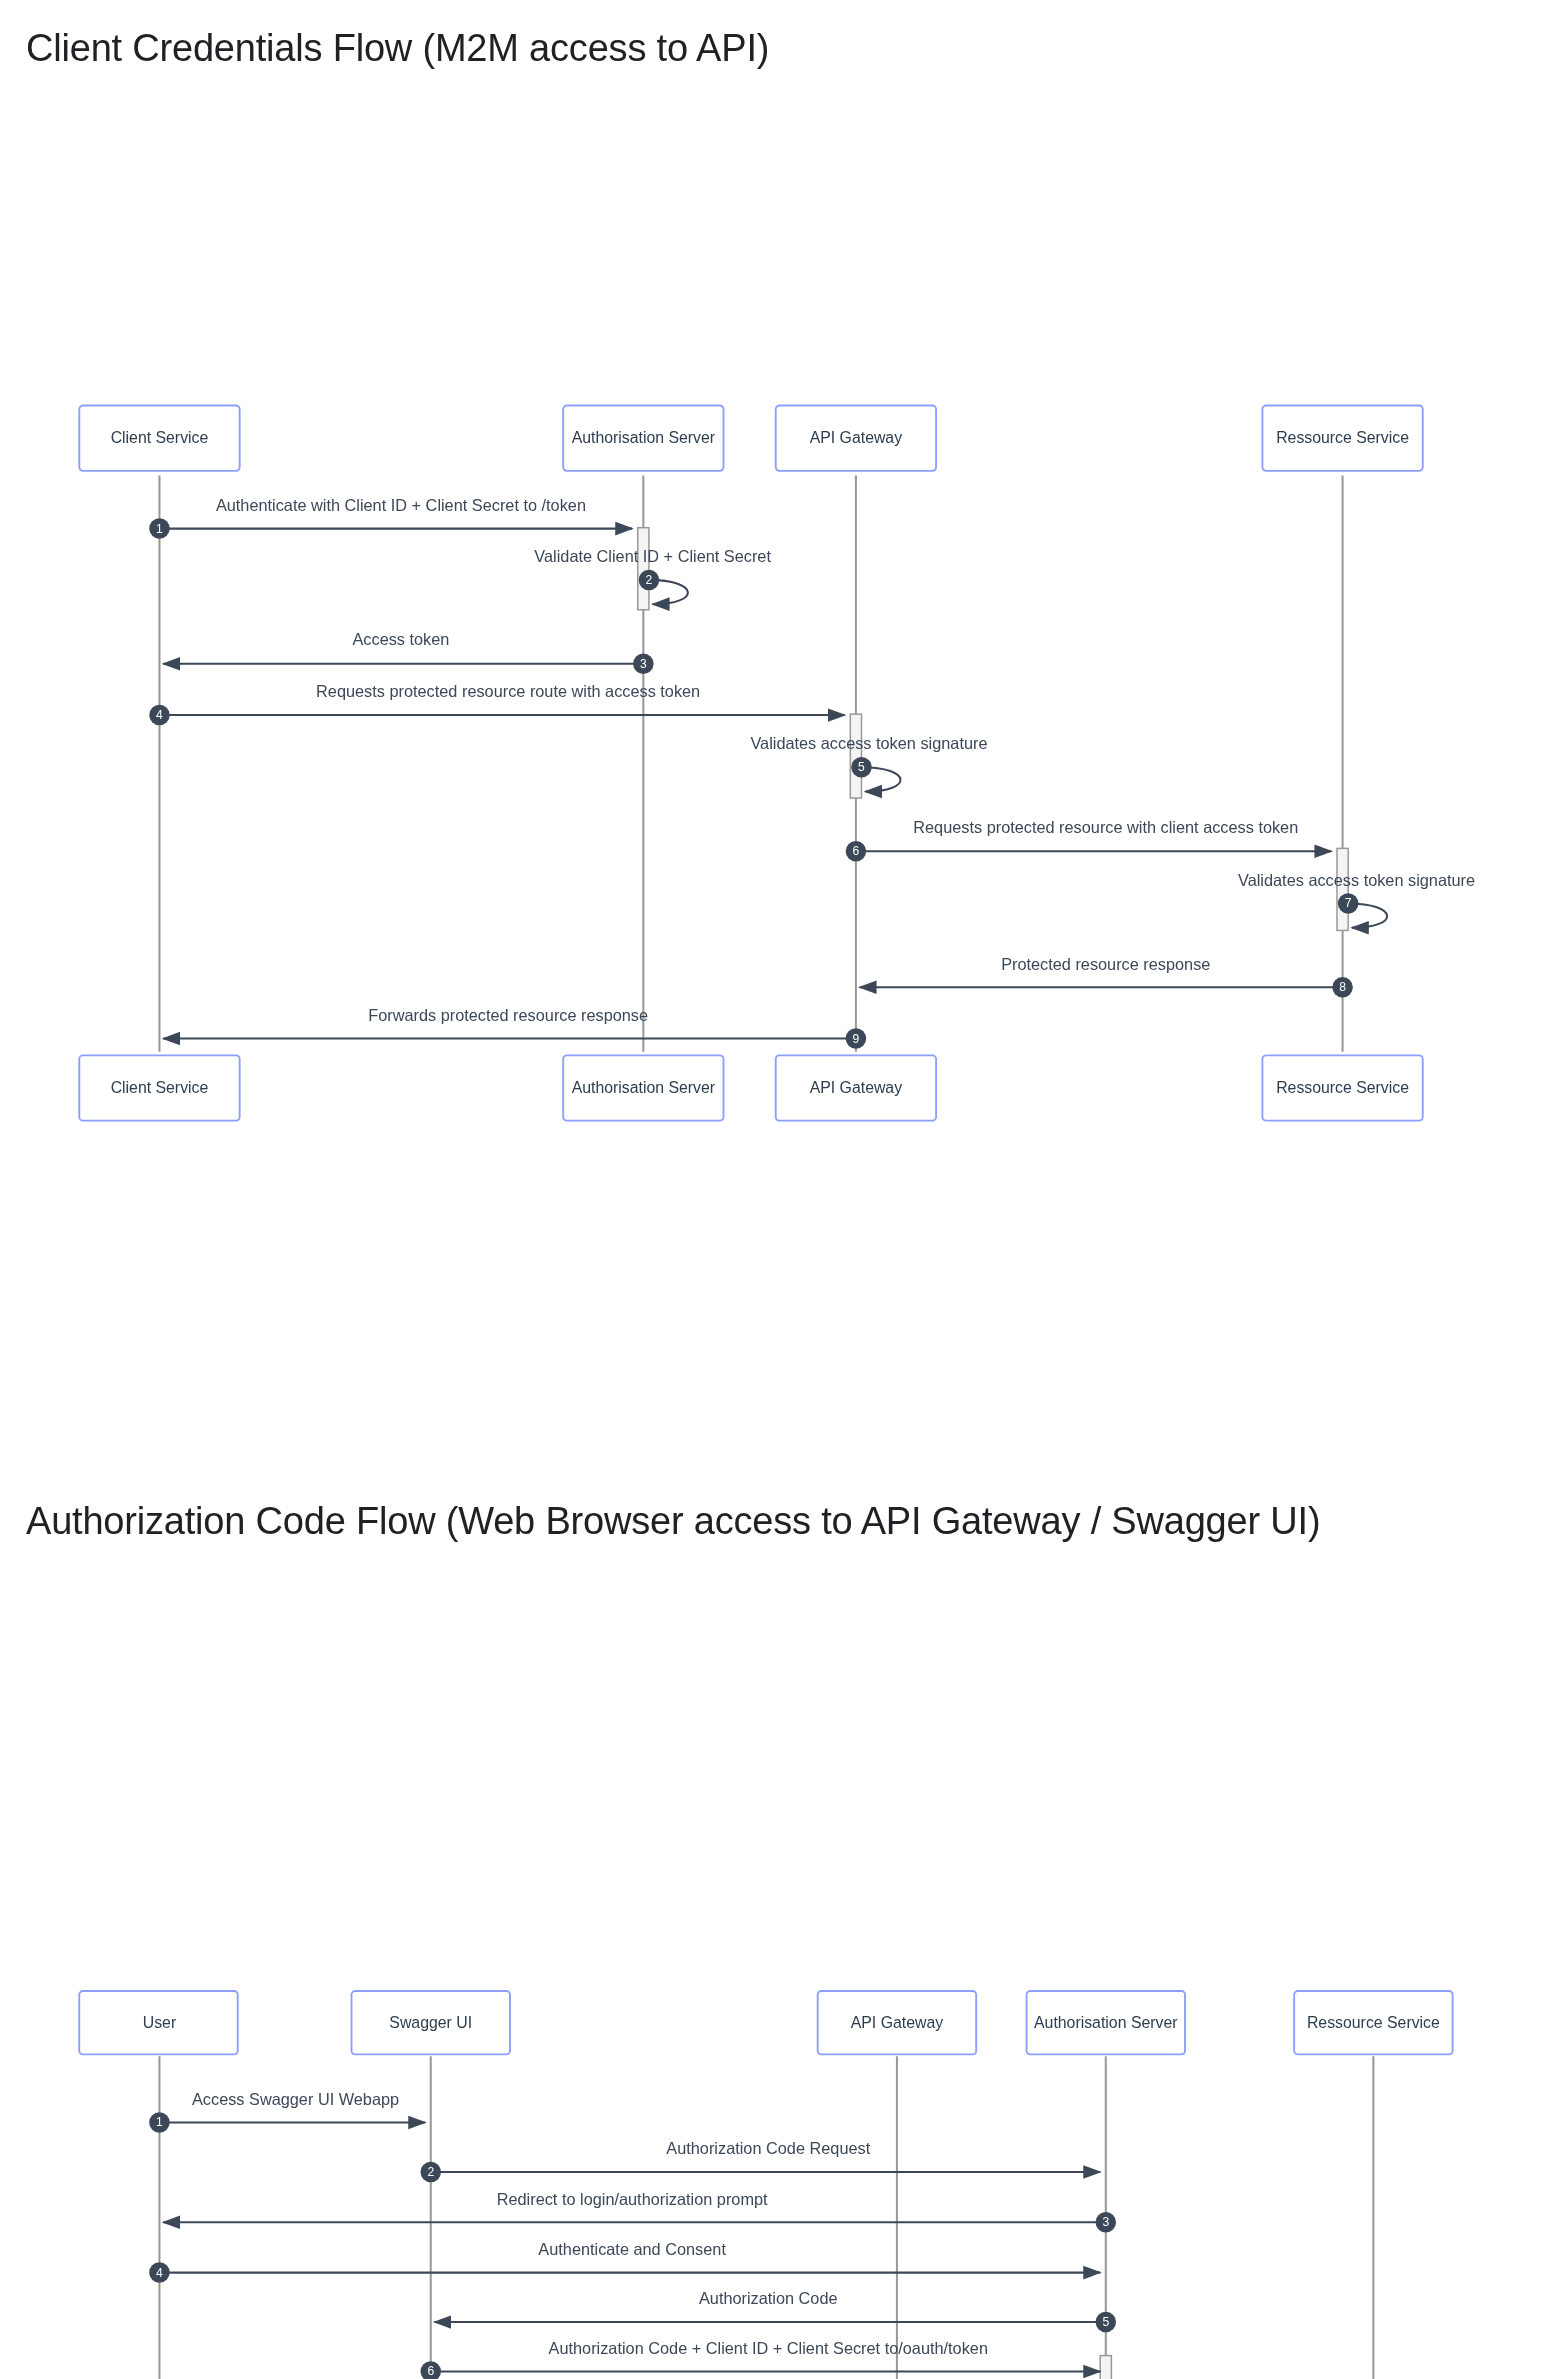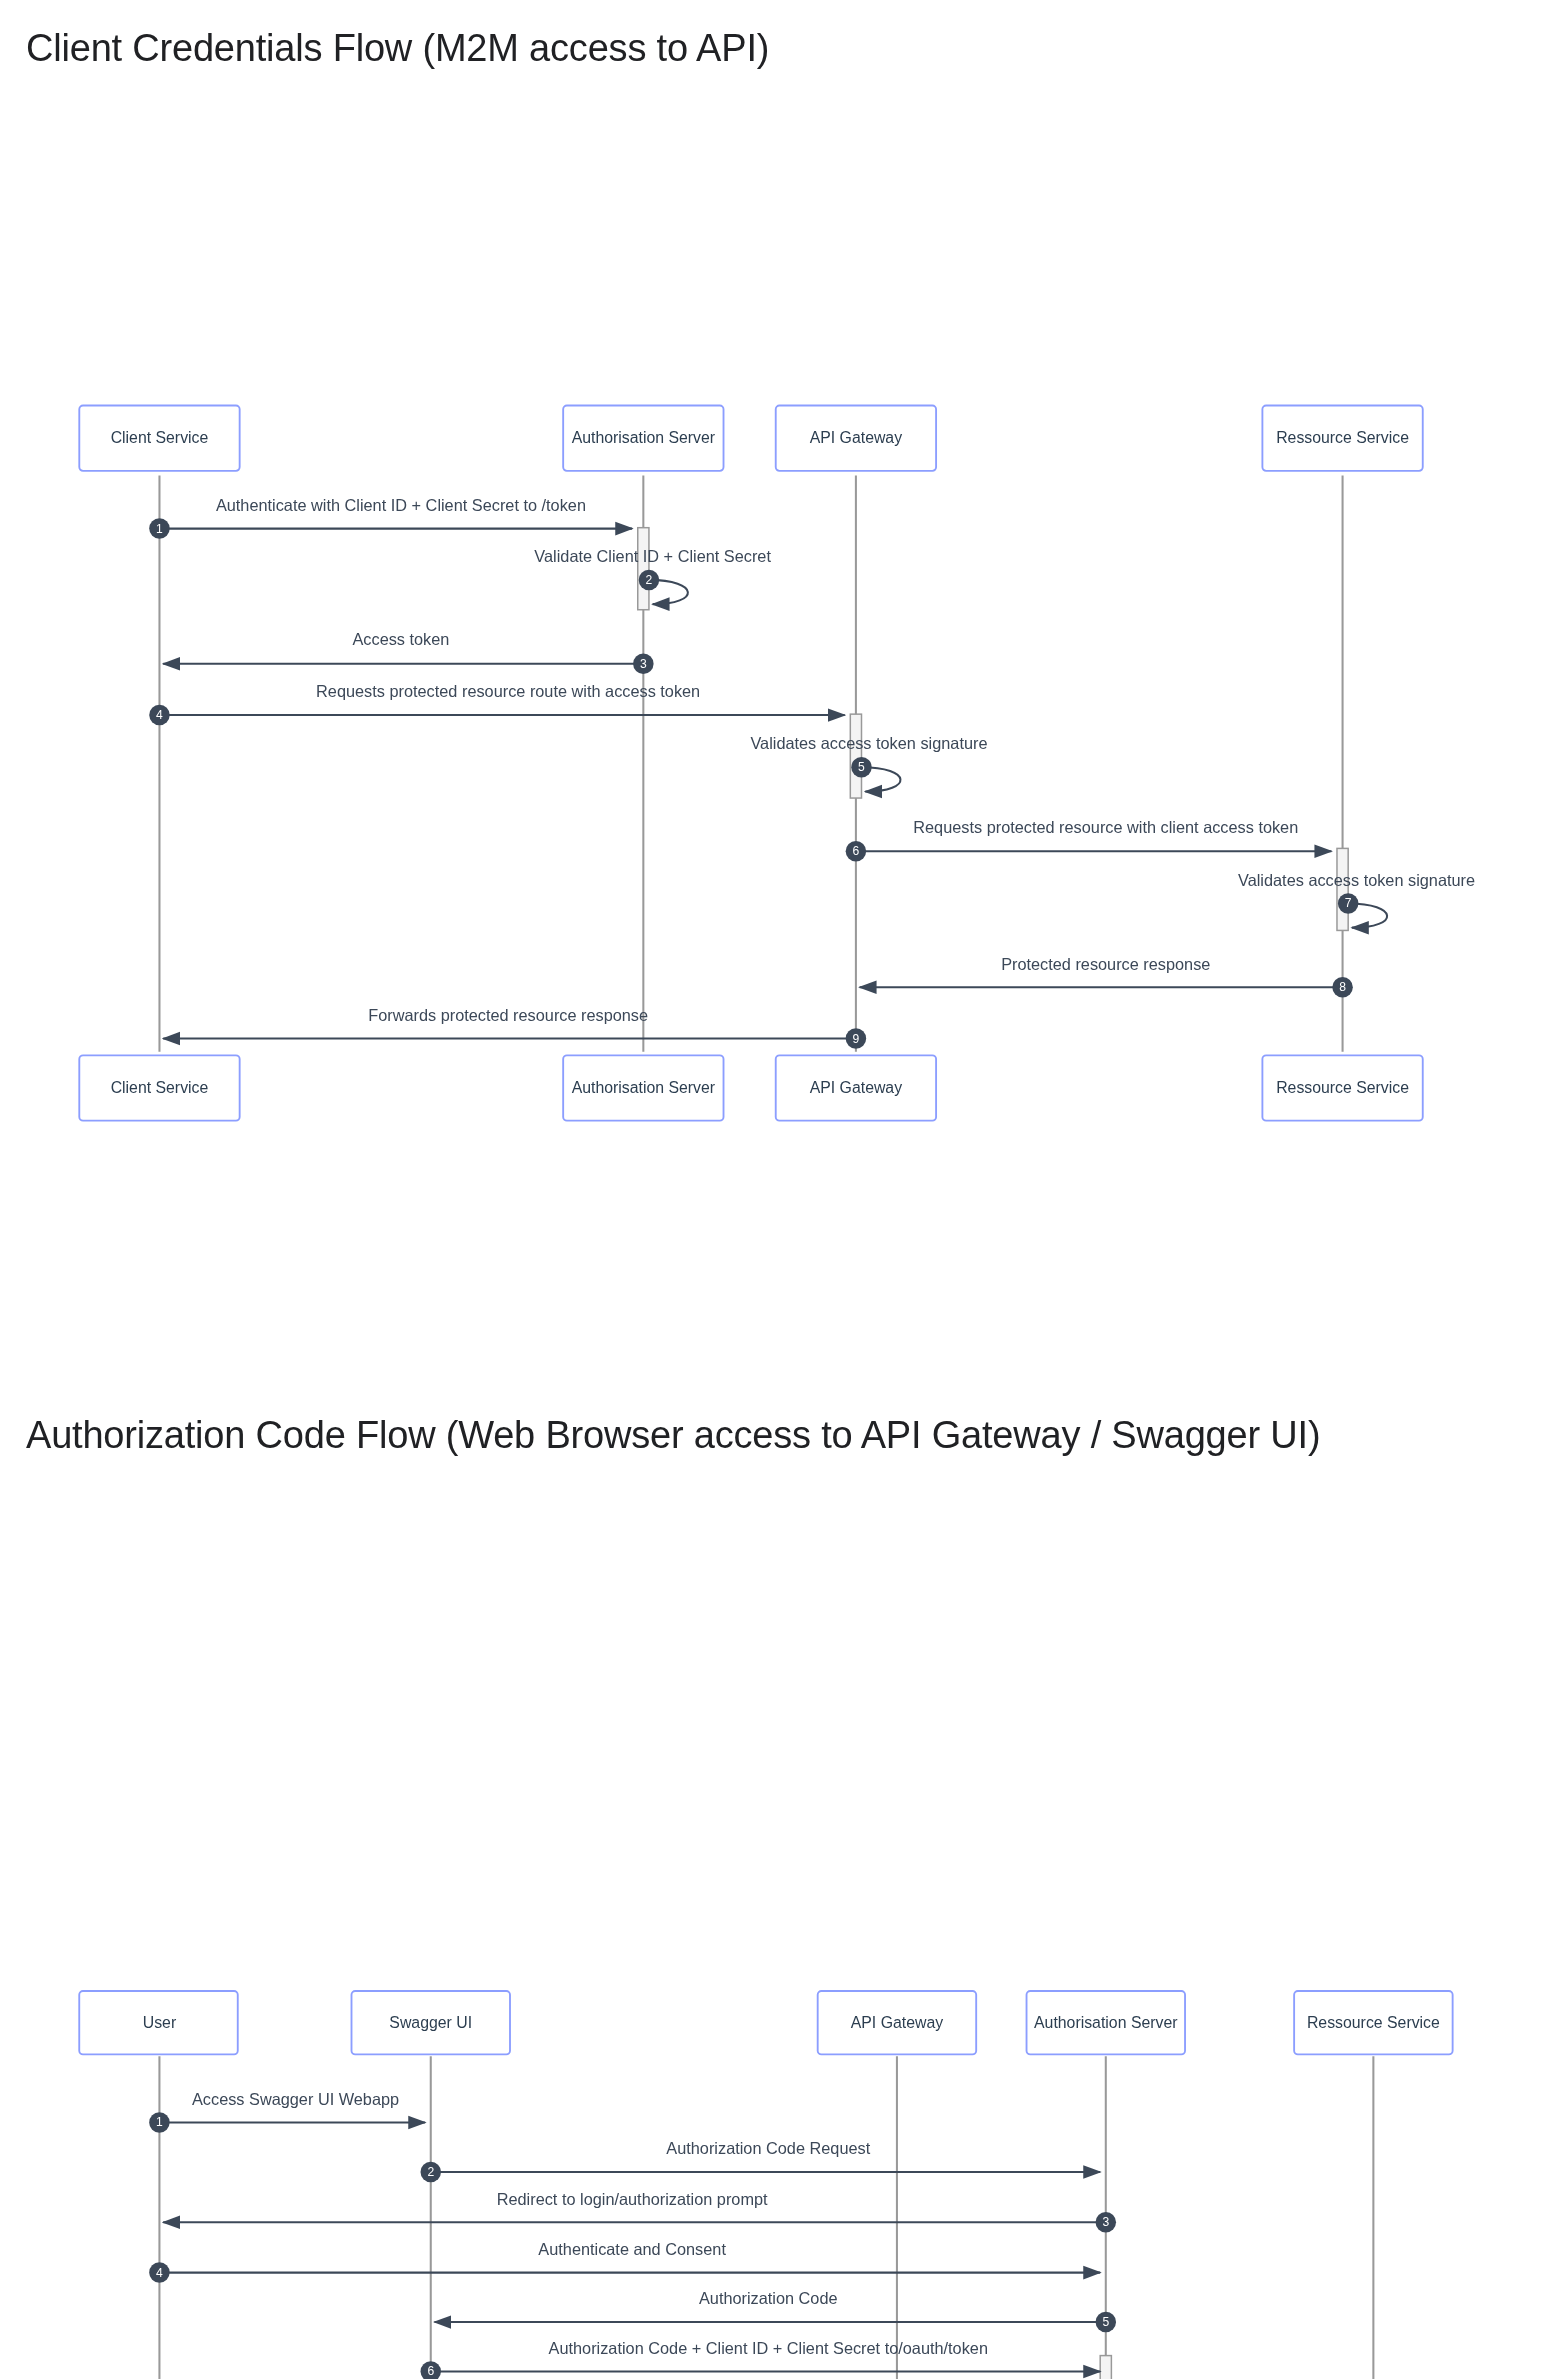--- a/index.html
+++ b/index.html
@@ -24,21 +24,21 @@
     position: absolute;
     left: 26px;
     font-size: 38px;
     font-weight: 400;
     color: #202124;
     letter-spacing: -0.2px;
     white-space: nowrap;
     line-height: 1.2;
   }
   #title-1 { top: 26px; }
-  #title-2 { top: 1413px; }
+  #title-2 { top: 1499px; }
 
   .diagram {
     position: absolute;
     left: 0;
     width: 1524px;
   }
   #diagram-1 { top: 0; height: 1212px; }
   #diagram-2 { top: 1548px; height: 832px; }
 
   .diagram svg {

